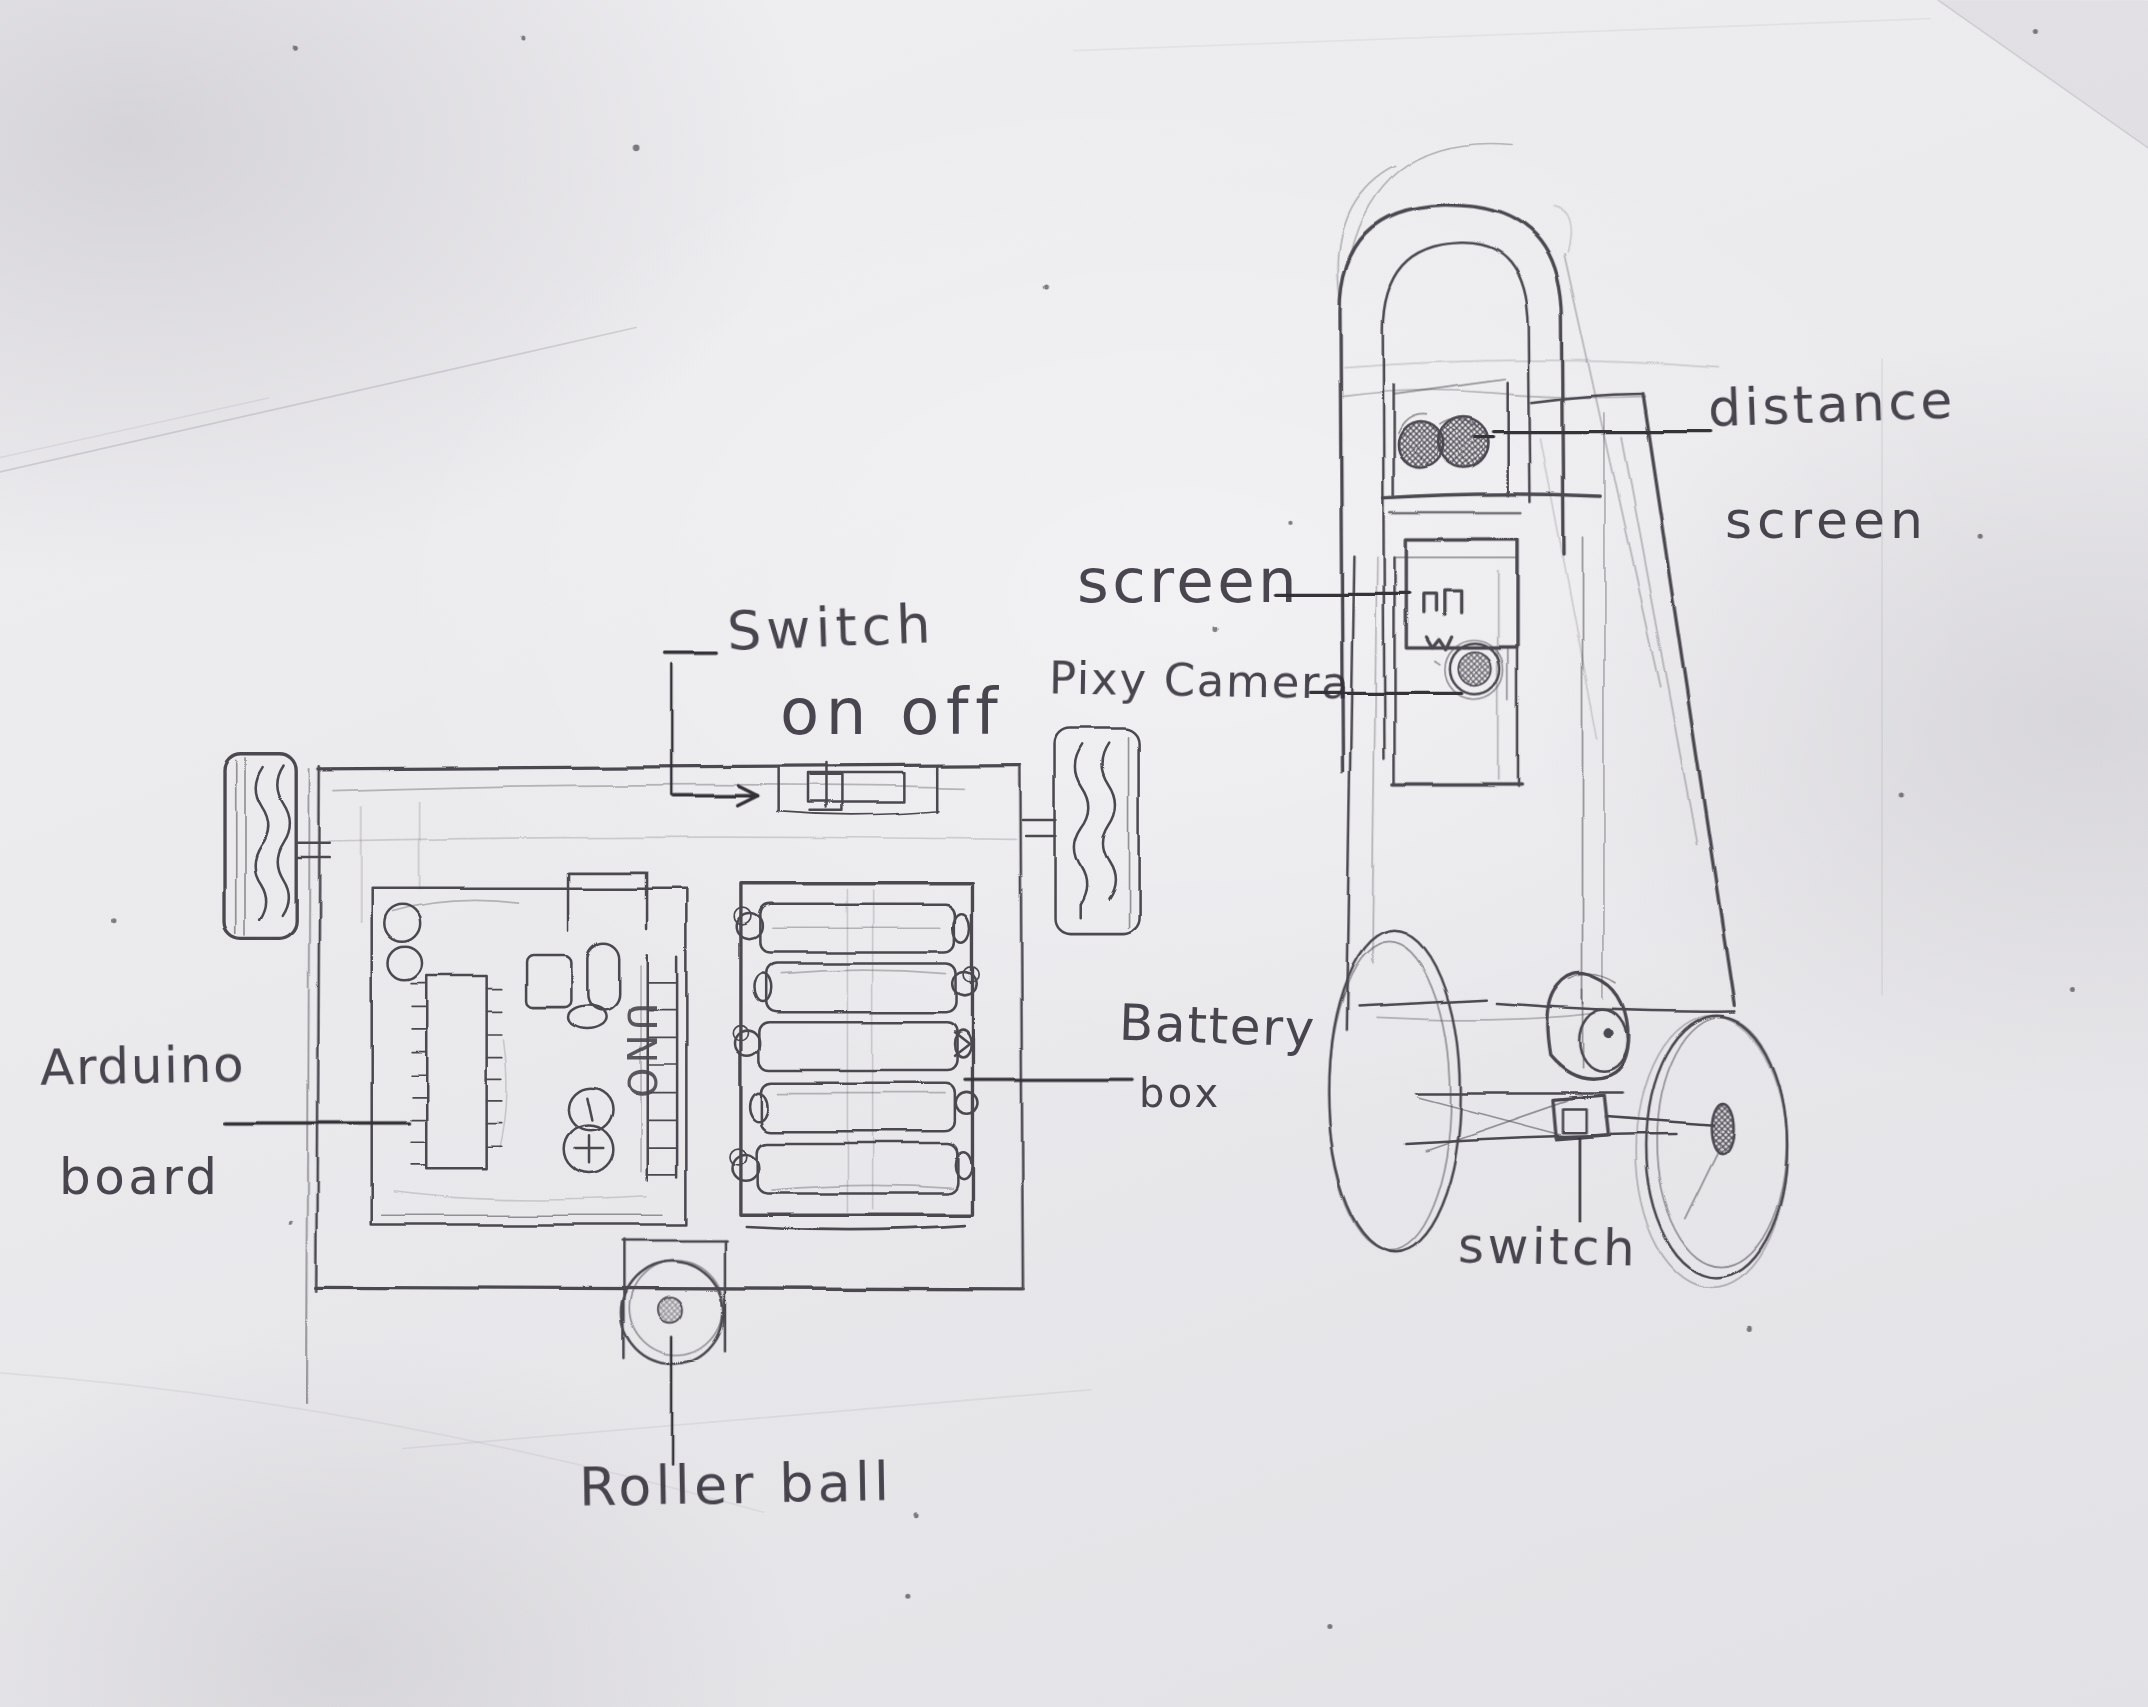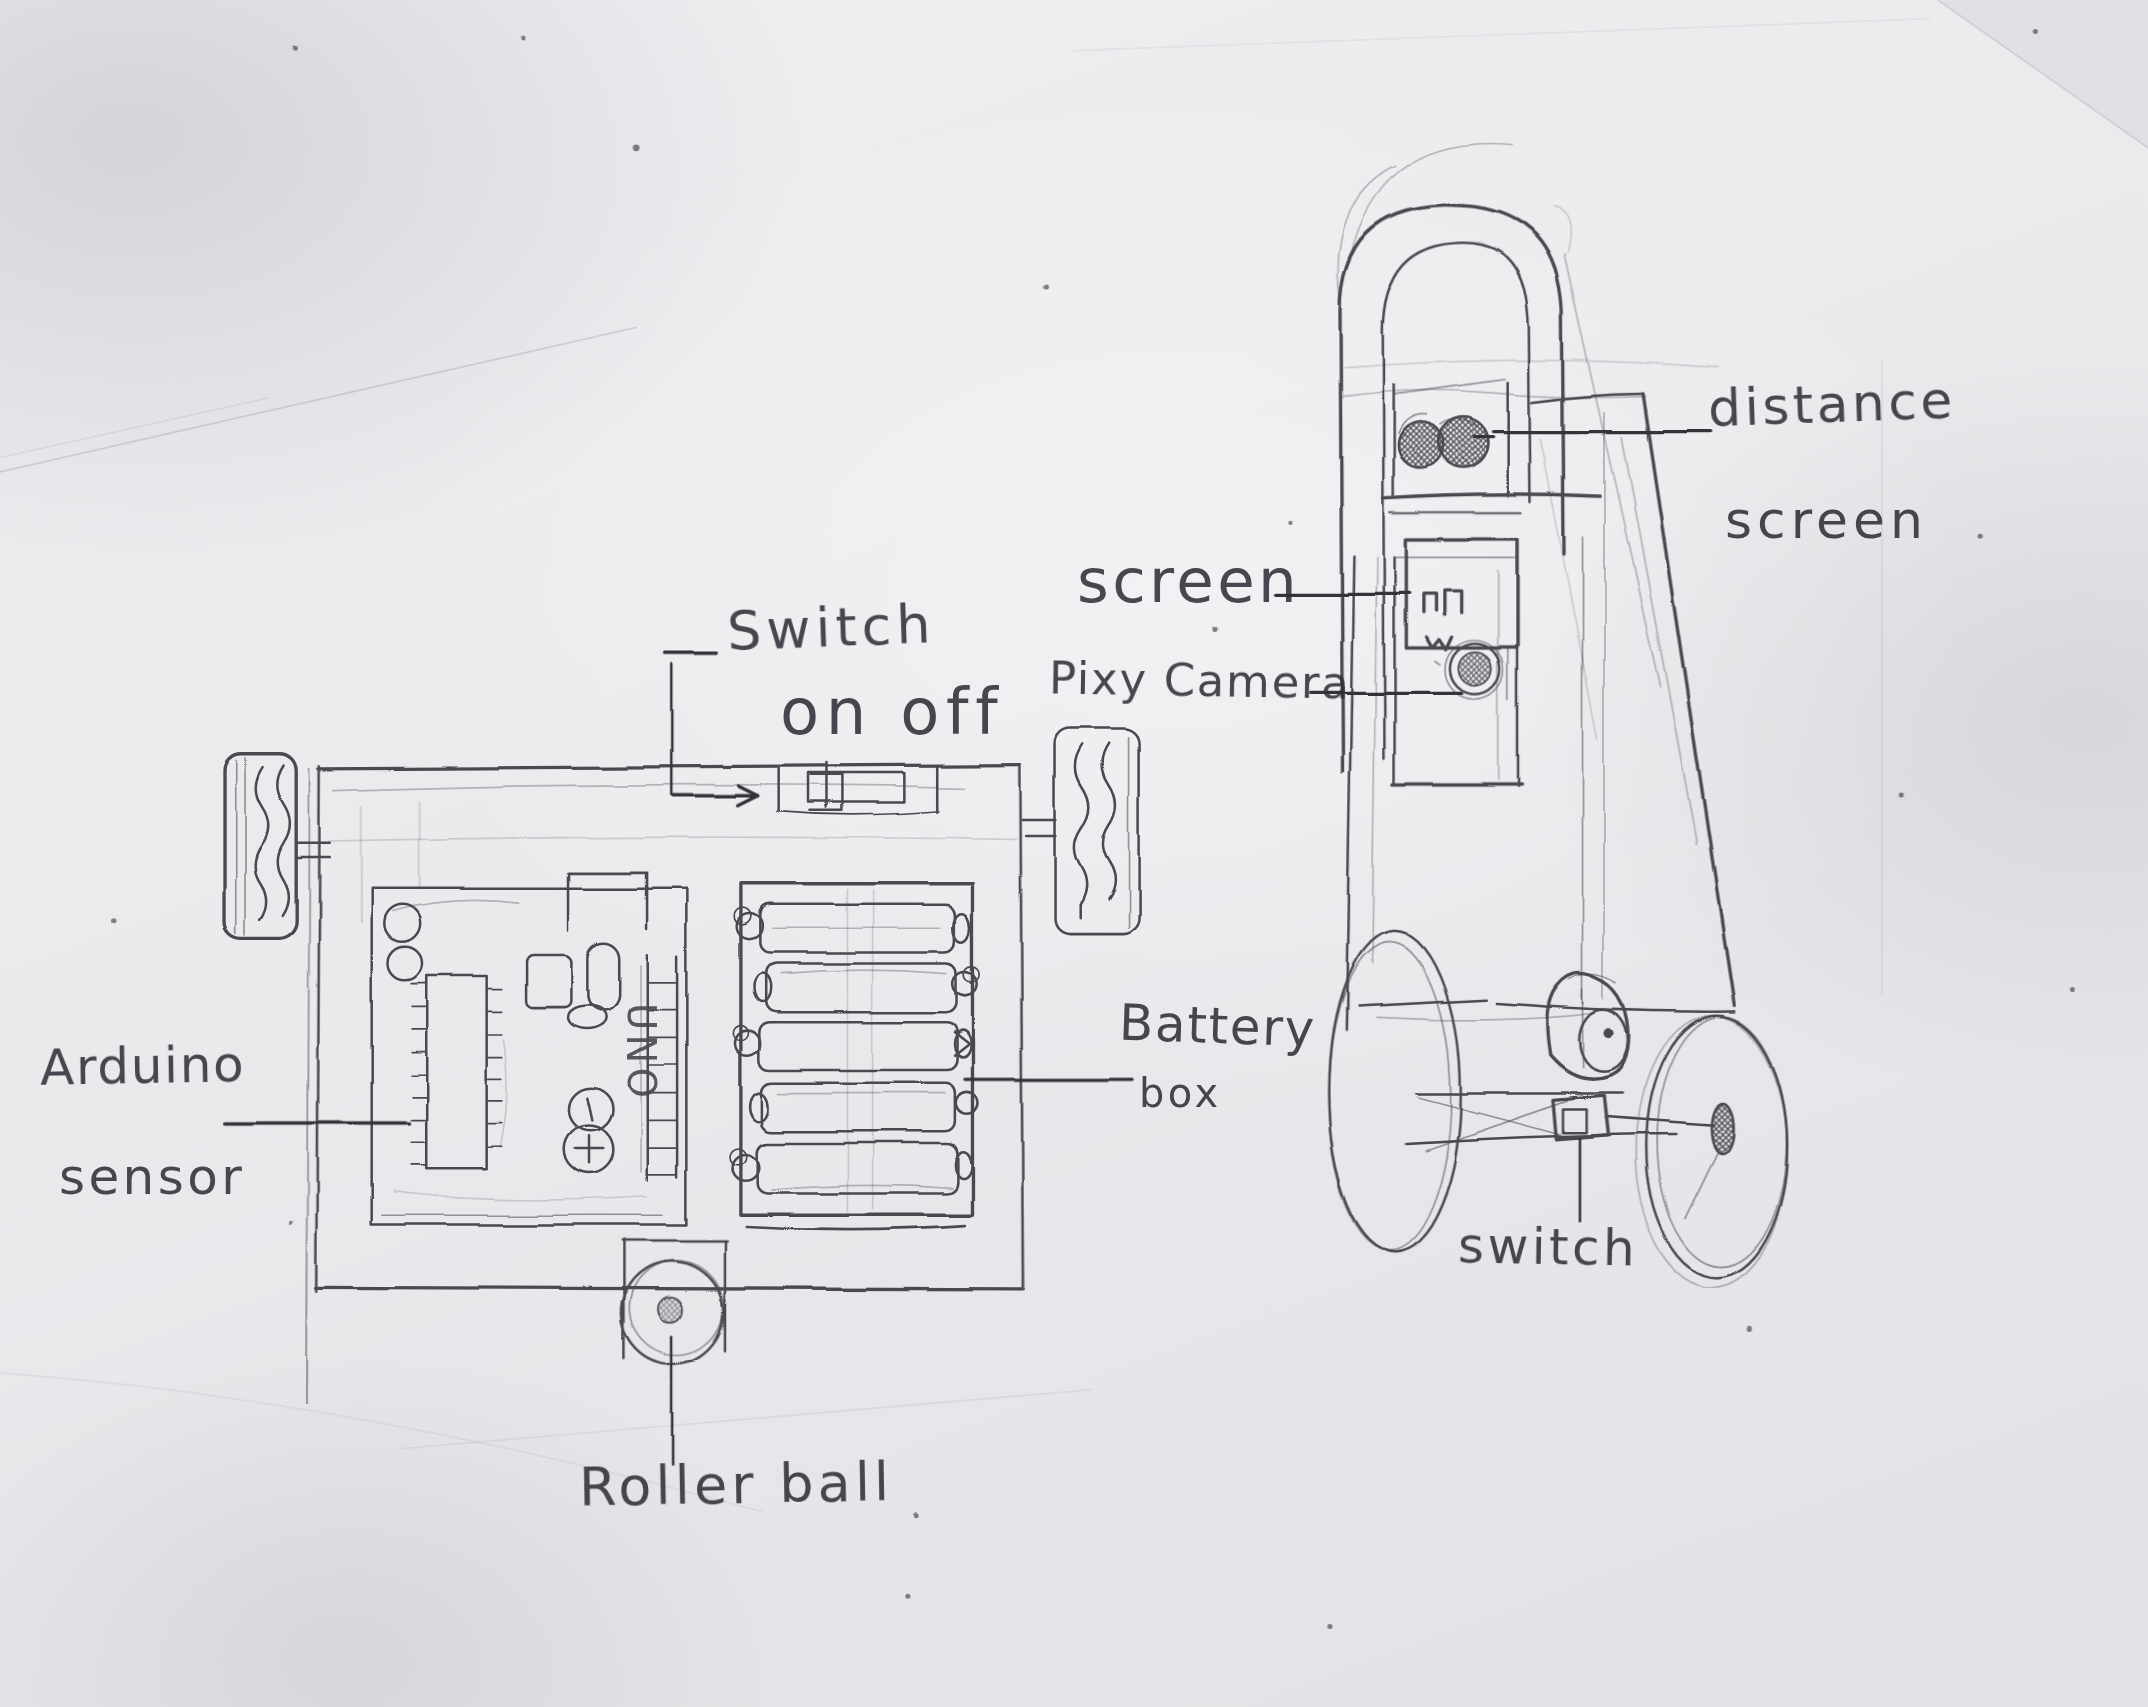--- a/index.html
+++ b/index.html
@@ -306,21 +306,21 @@
           <circle cx="2360" cy="640" r="3"></circle>
         <circle cx="1093" cy="1806" r="3"></circle>
           <circle cx="1538" cy="624" r="2.5"></circle>
       </g>
     </g>
   </svg>
 
   <div class="lb" id="lb-switch1">Switch</div>
   <div class="lb" id="lb-switch2">on off</div>
   <div class="lb" id="lb-arduino1">Arduino</div>
-  <div class="lb" id="lb-arduino2">sensor</div>
+  <div class="lb" id="lb-arduino2">board</div>
   <div class="lb" id="lb-battery1">Battery</div>
   <div class="lb" id="lb-battery2">box</div>
   <div class="lb" id="lb-roller">Roller ball</div>
   <div class="lb" id="lb-screen">screen</div>
   <div class="lb" id="lb-pixy">Pixy Camera</div>
   <div class="lb" id="lb-distance1">distance</div>
   <div class="lb" id="lb-distance2">screen</div>
   <div class="lb" id="lb-switchaxle">switch</div>
 </div>
 

